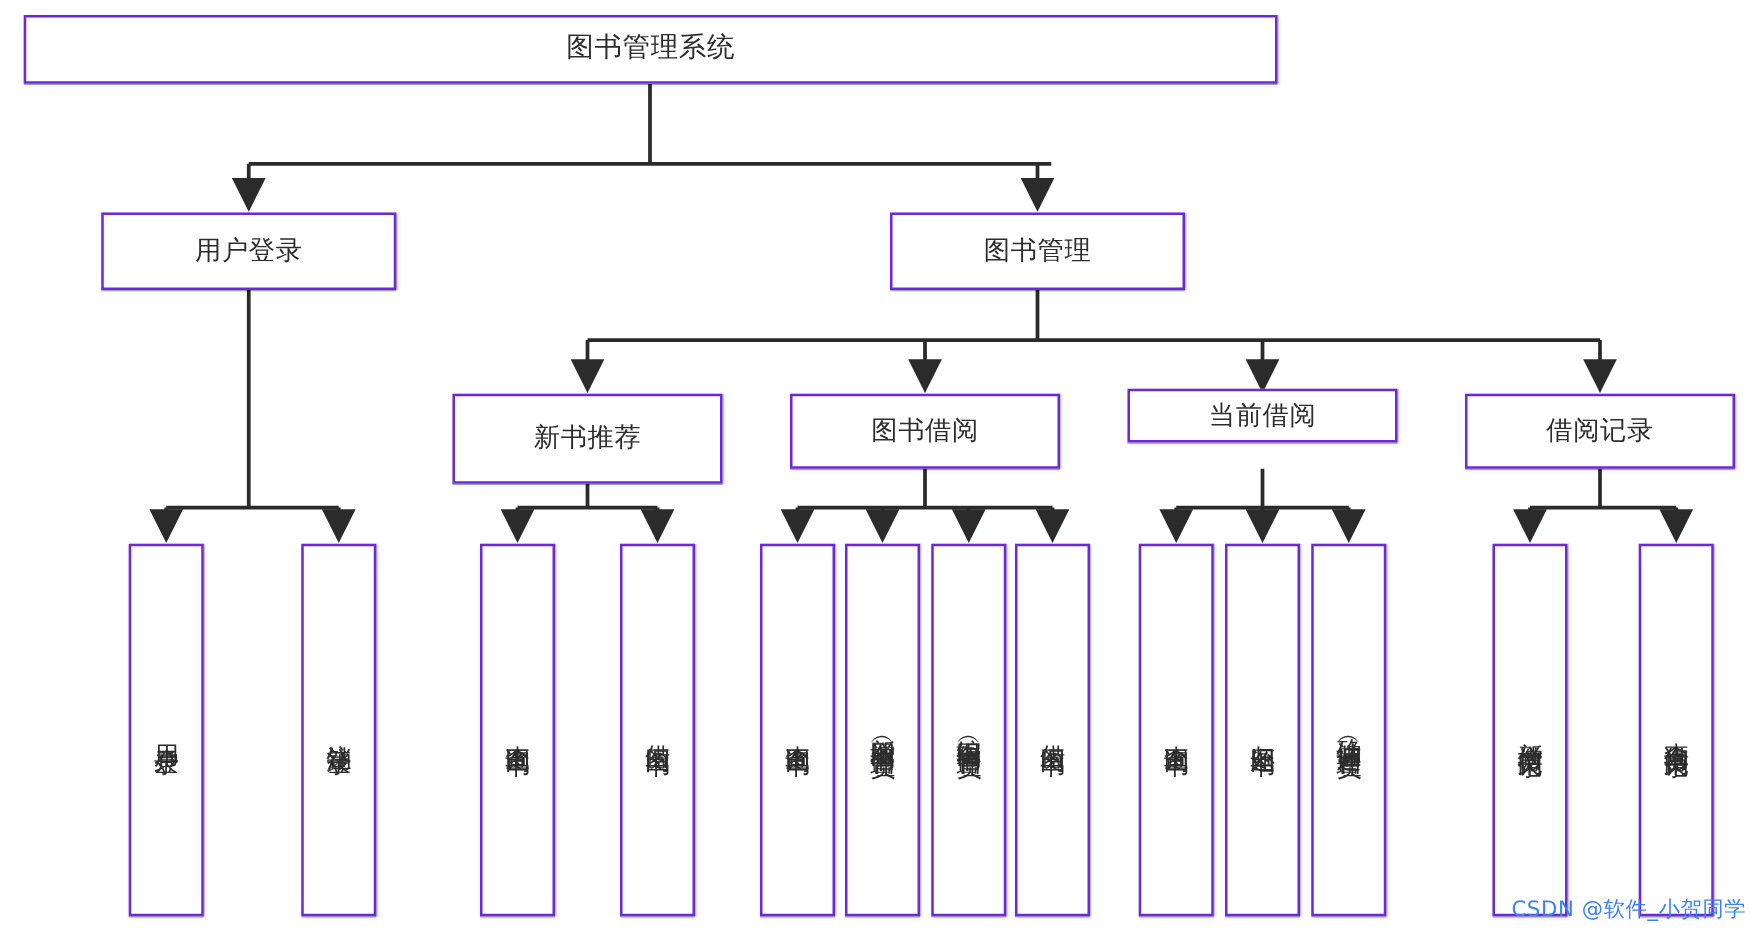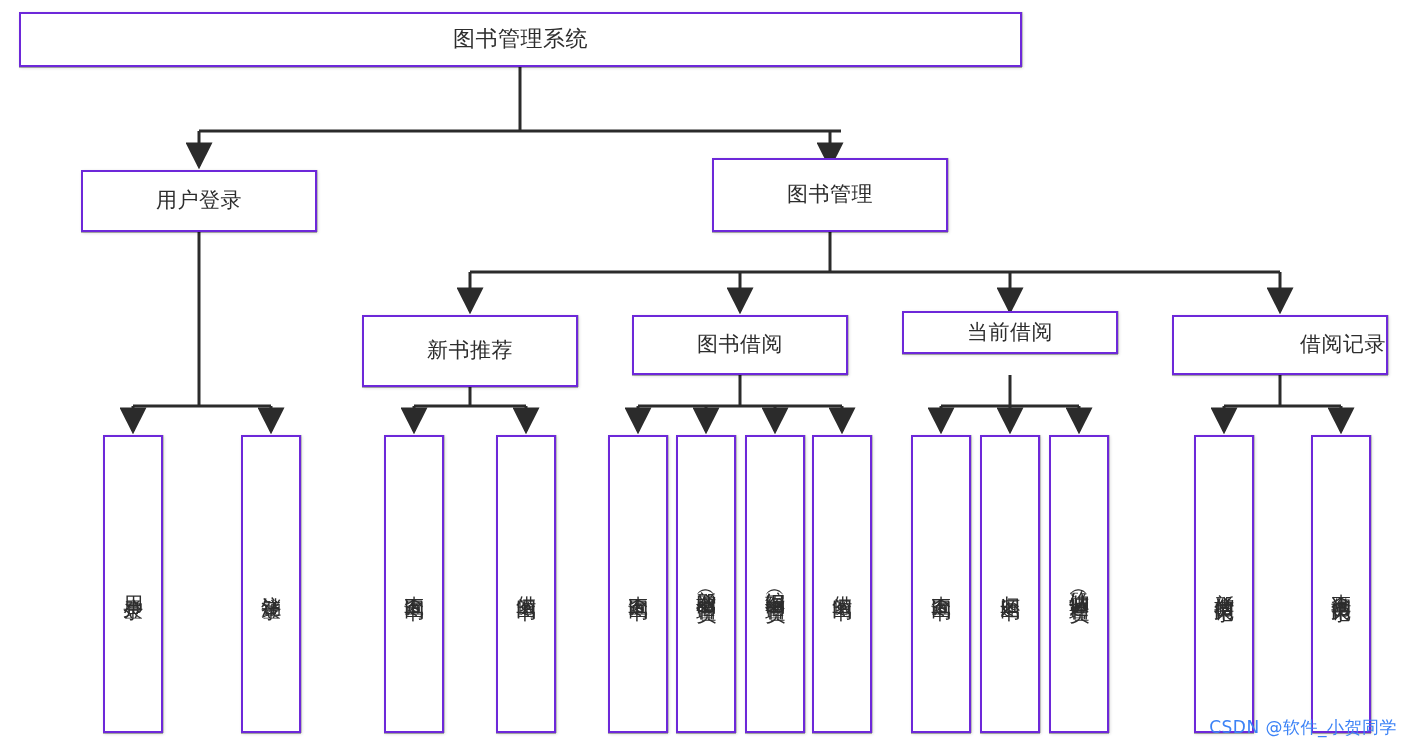--- a/index.html
+++ b/index.html
@@ -127,37 +127,37 @@
   </svg>
 
   <div class="node horiz root" style="left:19px; top:12px; width:1003px; height:55px;">
     <span class="label">图书管理系统</span>
   </div>
 
   <div class="node horiz" style="left:81px; top:170px; width:236px; height:62px;">
     <span class="label">用户登录</span>
   </div>
 
-  <div class="node horiz" style="left:712px; top:158px; width:236px; height:74px;">
+  <div class="node horiz" style="left:712px; top:170px; width:236px; height:62px;">
     <span class="label">图书管理</span>
   </div>
 
   <div class="node horiz" style="left:362px; top:315px; width:216px; height:72px;">
     <span class="label">新书推荐</span>
   </div>
 
   <div class="node horiz" style="left:632px; top:315px; width:216px; height:60px;">
     <span class="label">图书借阅</span>
   </div>
 
   <div class="node horiz" style="left:902px; top:311px; width:216px; height:43px;">
     <span class="label">当前借阅</span>
   </div>
 
-  <div class="node horiz" style="left:1172px; top:315px; width:216px; height:60px;justify-content:flex-end;">
+  <div class="node horiz" style="left:1172px; top:315px; width:216px; height:60px;">
     <span class="label">借阅记录</span>
   </div>
 
   <div class="node vert" style="left:103px; top:435px; width:60px; height:298px;">
     <span class="label">用户登录</span>
   </div>
 
   <div class="node vert" style="left:241px; top:435px; width:60px; height:298px;">
     <span class="label">注销登录</span>
   </div>

